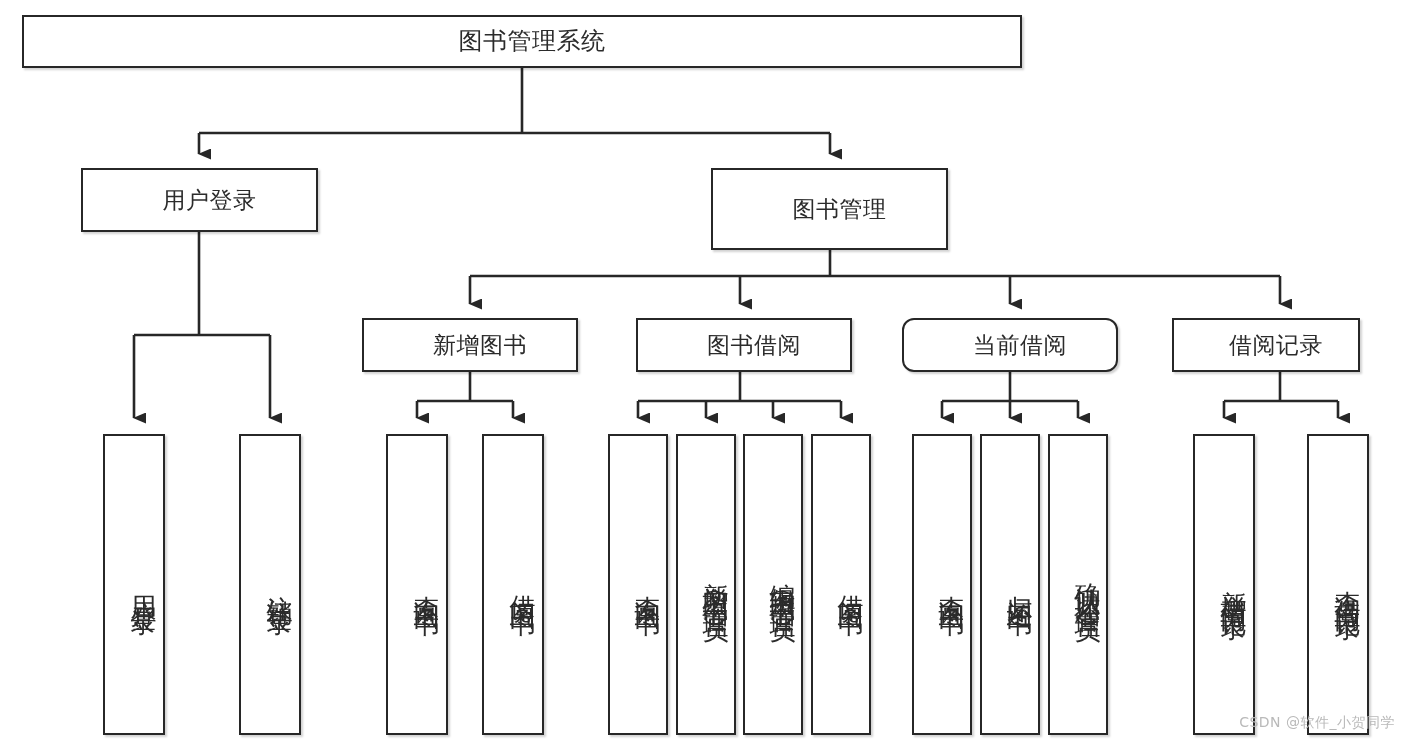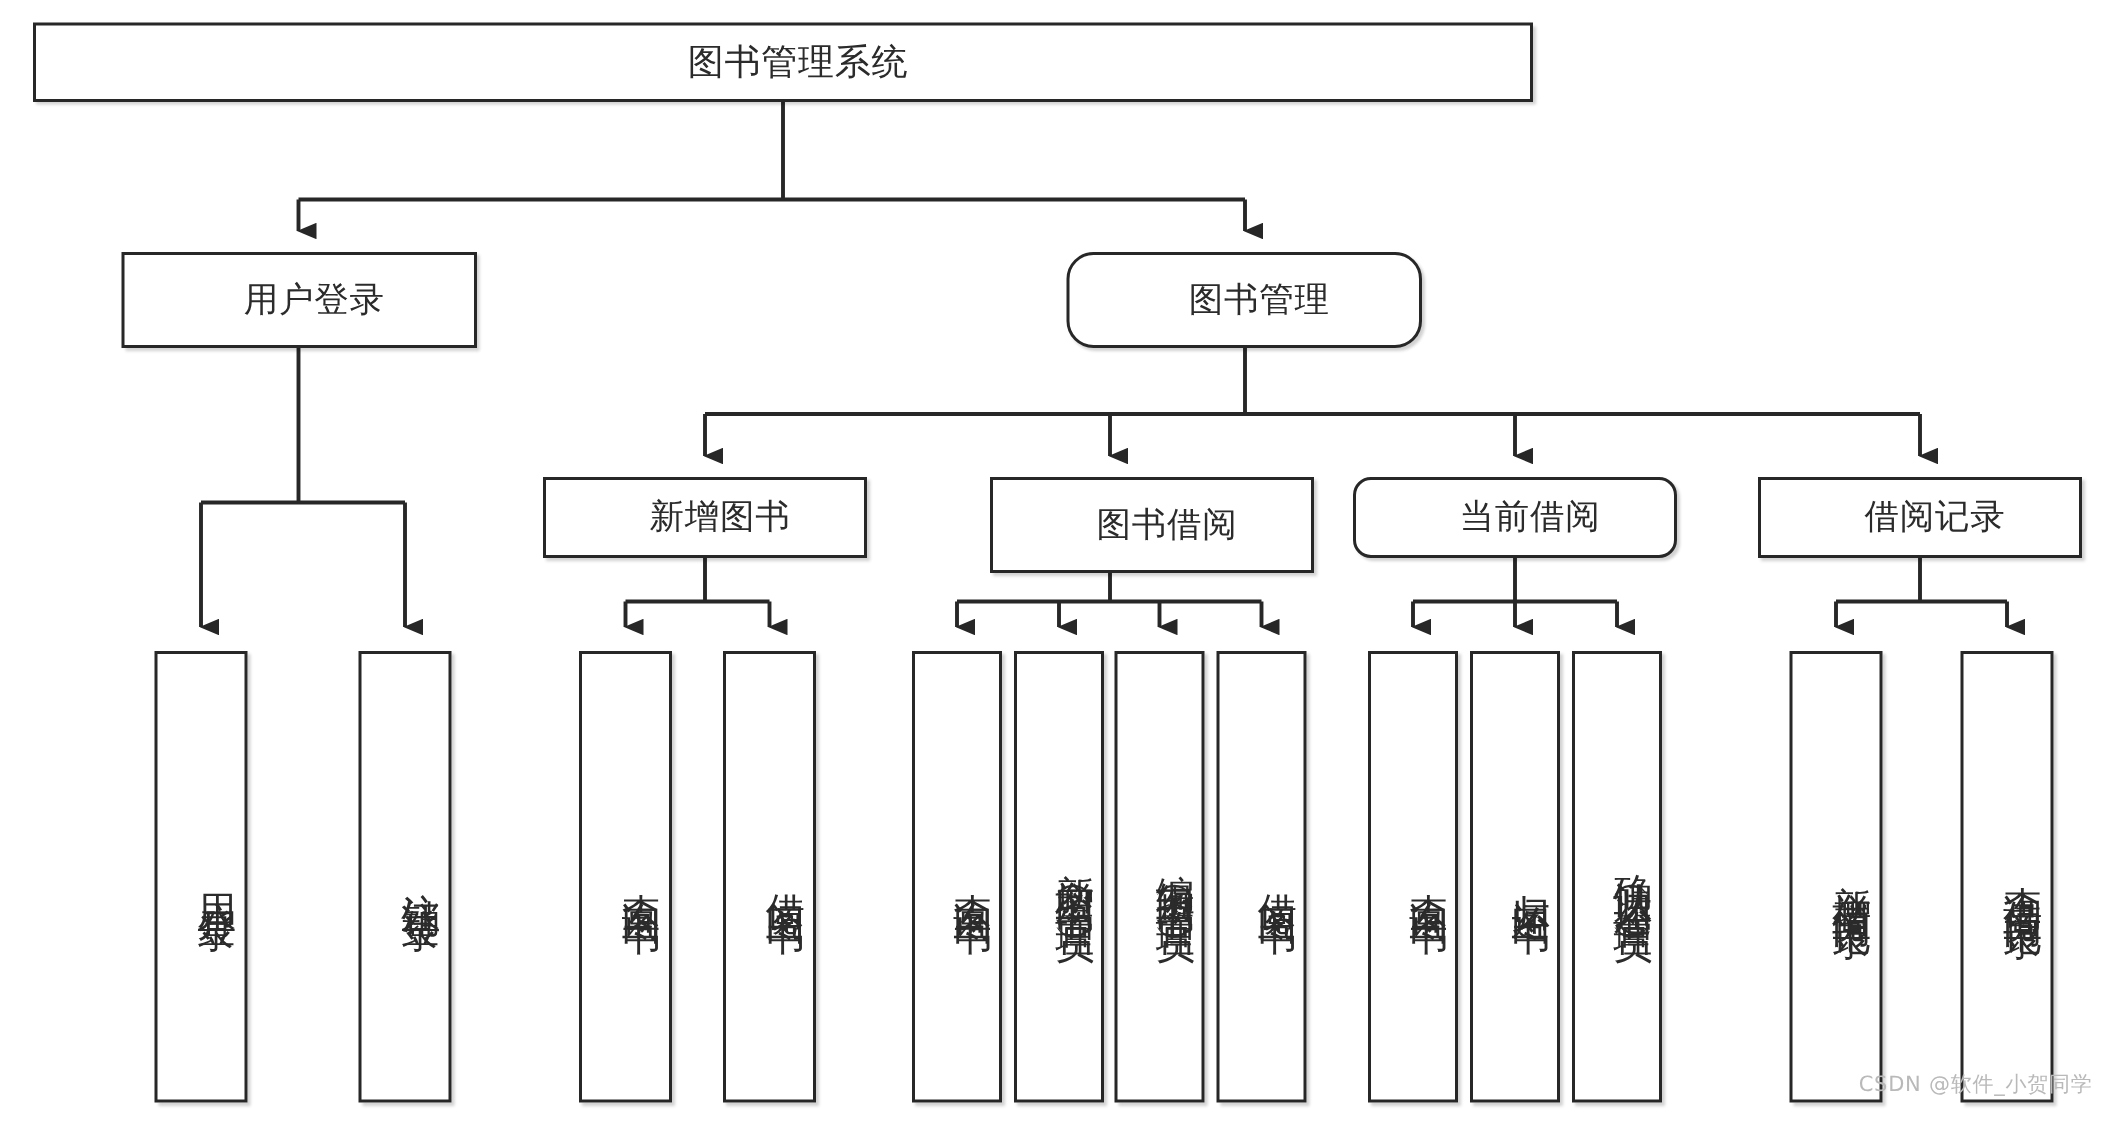--- a/index.html
+++ b/index.html
@@ -129,34 +129,34 @@
     </g>
   </svg>
 
   <div class="node root horizontal" style="left:22px; top:15px; width:1000px; height:53px;">
     <span class="node-label">图书管理系统</span>
   </div>
 
   <div class="node horizontal" style="left:81px; top:168px; width:237px; height:64px;">
     <span class="node-label">用户登录</span>
   </div>
-  <div class="node horizontal" style="left:711px; top:168px; width:237px; height:64px;border-radius:18px;">
+  <div class="node horizontal" style="left:711px; top:168px; width:237px; height:82px;">
     <span class="node-label">图书管理</span>
   </div>
 
   <div class="node horizontal" style="left:362px; top:318px; width:216px; height:54px;">
     <span class="node-label">新增图书</span>
   </div>
-  <div class="node horizontal" style="left:660px; top:318px; width:216px; height:64px;">
+  <div class="node horizontal" style="left:636px; top:318px; width:216px; height:54px;">
     <span class="node-label">图书借阅</span>
   </div>
   <div class="node horizontal" style="left:902px; top:318px; width:216px; height:54px;border-radius:12px;">
     <span class="node-label">当前借阅</span>
   </div>
-  <div class="node horizontal" style="left:1172px; top:318px; width:216px; height:54px;">
+  <div class="node horizontal" style="left:1172px; top:318px; width:188px; height:54px;">
     <span class="node-label">借阅记录</span>
   </div>
 
   <div class="node vertical" style="left:103px; top:434px; width:62px; height:301px;">
     <span class="node-label">用户登录</span>
   </div>
   <div class="node vertical" style="left:239px; top:434px; width:62px; height:301px;">
     <span class="node-label">注销登录</span>
   </div>
 

